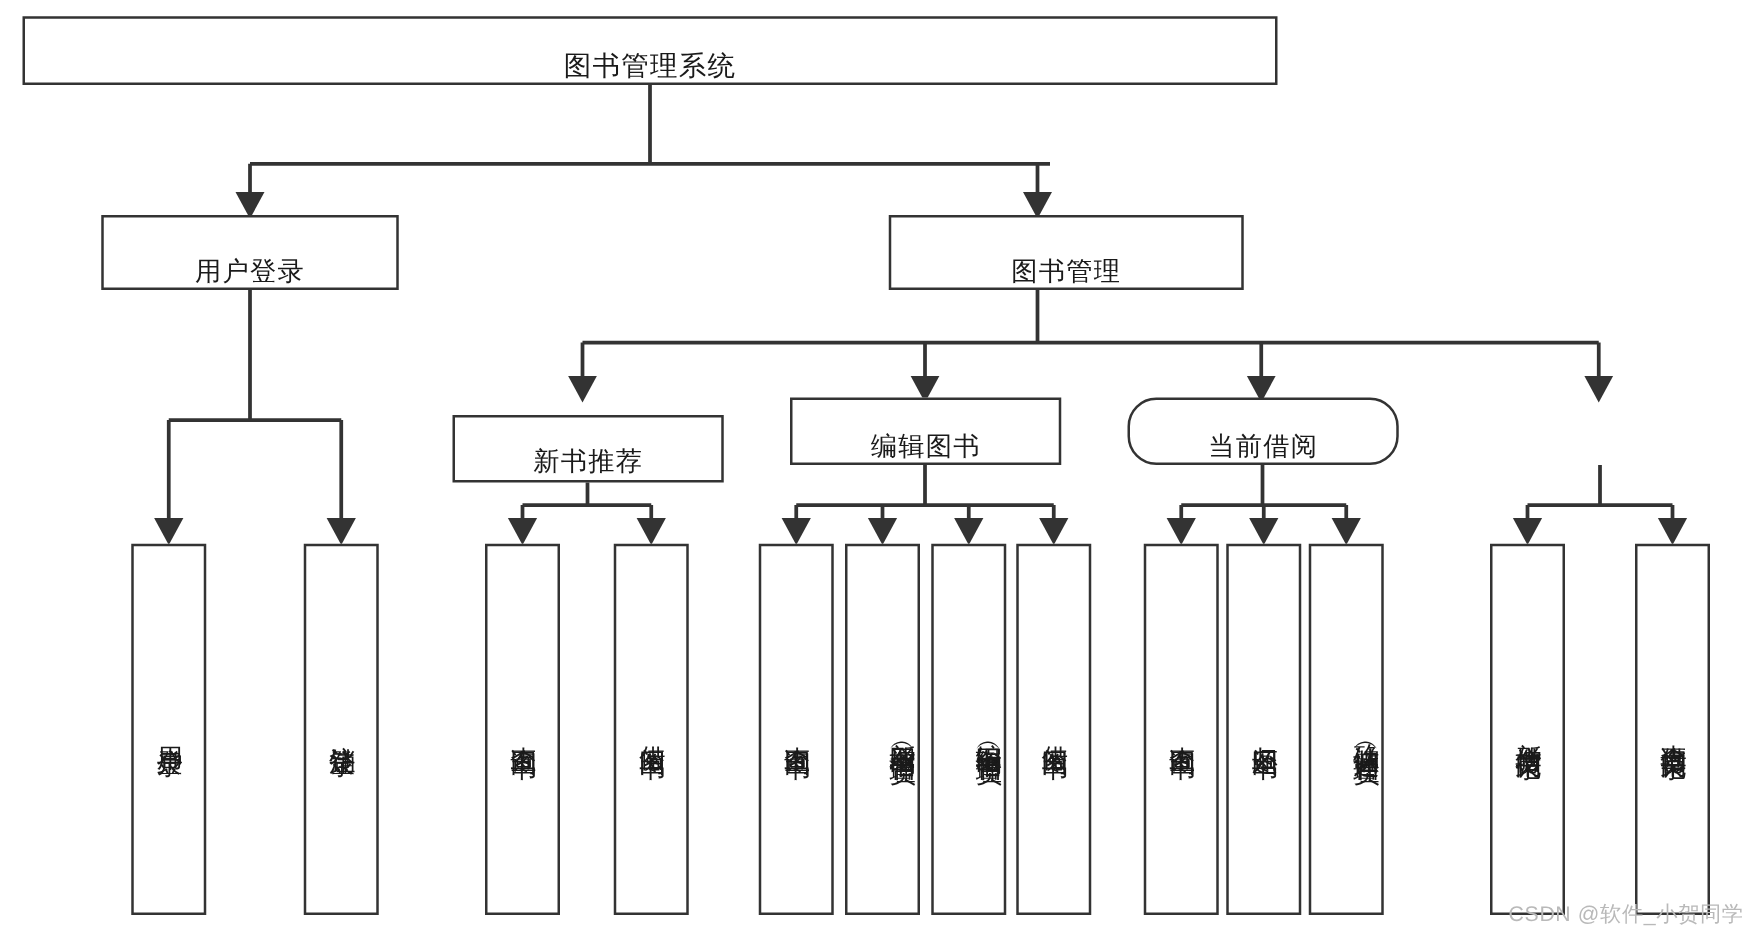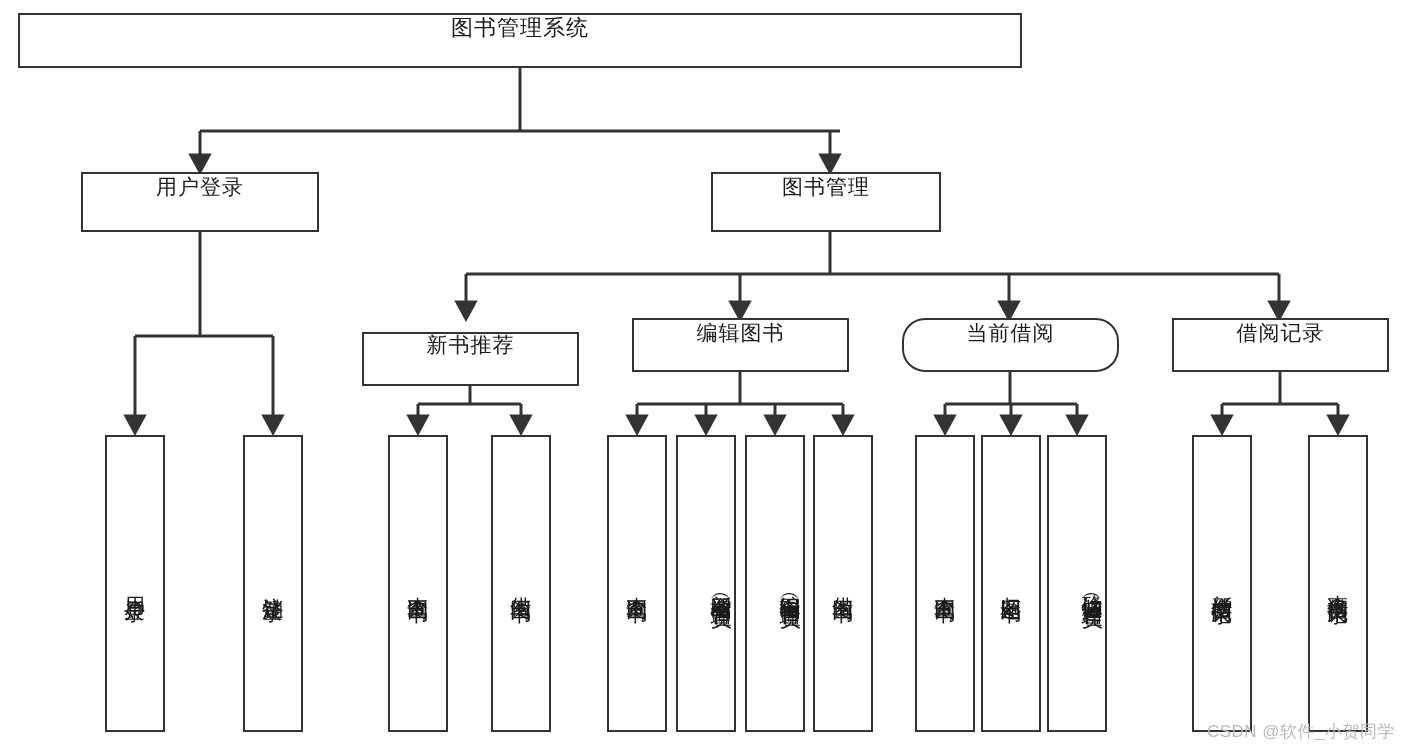--- a/index.html
+++ b/index.html
@@ -25,21 +25,21 @@
     width: 1405px;
     height: 747px;
     pointer-events: none;
   }
   .node {
     position: absolute;
     box-sizing: border-box;
     background: #ffffff;
     border: 2px solid #333333;
     display: flex;
-    align-items: flex-start;
+    align-items: flex-end;
     justify-content: center;
     color: #1a1a1a;
     z-index: 2;
   }
   .node-h {
     font-size: 21px;
     line-height: 1.2;
     letter-spacing: 1px;
     white-space: nowrap;
   }
@@ -131,36 +131,33 @@
     </g>
   </svg>
 
   <div class="node node-h node-root" style="left:18px; top:13px; width:1004px; height:55px;">
     <span class="node-label">图书管理系统</span>
   </div>
 
   <div class="node node-h" style="left:81px; top:172px; width:238px; height:60px;">
     <span class="node-label">用户登录</span>
   </div>
-  <div class="node node-h" style="left:711px; top:172px; width:230px; height:60px;">
+  <div class="node node-h" style="left:711px; top:172px; width:284px; height:60px;">
     <span class="node-label">图书管理</span>
   </div>
 
   <div class="node node-h" style="left:362px; top:332px; width:217px; height:54px;font-family:Liberation Mono, monospace;">
     <span class="node-label">新书推荐</span>
   </div>
   <div class="node node-h" style="left:632px; top:318px; width:217px; height:54px;">
     <span class="node-label">编辑图书</span>
   </div>
   <div class="node node-h" style="left:902px; top:318px; width:217px; height:54px;border-radius:23px;">
     <span class="node-label">当前借阅</span>
   </div>
-  <div class="node node-h" style="left:1172px; top:318px; width:217px; height:54px;">
-    <span class="node-label">借阅记录</span>
-  </div>
 
   <div class="node node-v v-center" style="left:105px; top:435px; width:60px; height:297px;">
     <span class="node-label">用户登录</span>
   </div>
   <div class="node node-v v-center" style="left:243px; top:435px; width:60px; height:297px;">
     <span class="node-label">注销登录</span>
   </div>
 
   <div class="node node-v v-center" style="left:388px; top:435px; width:60px; height:297px;">
     <span class="node-label">查询图书</span>

